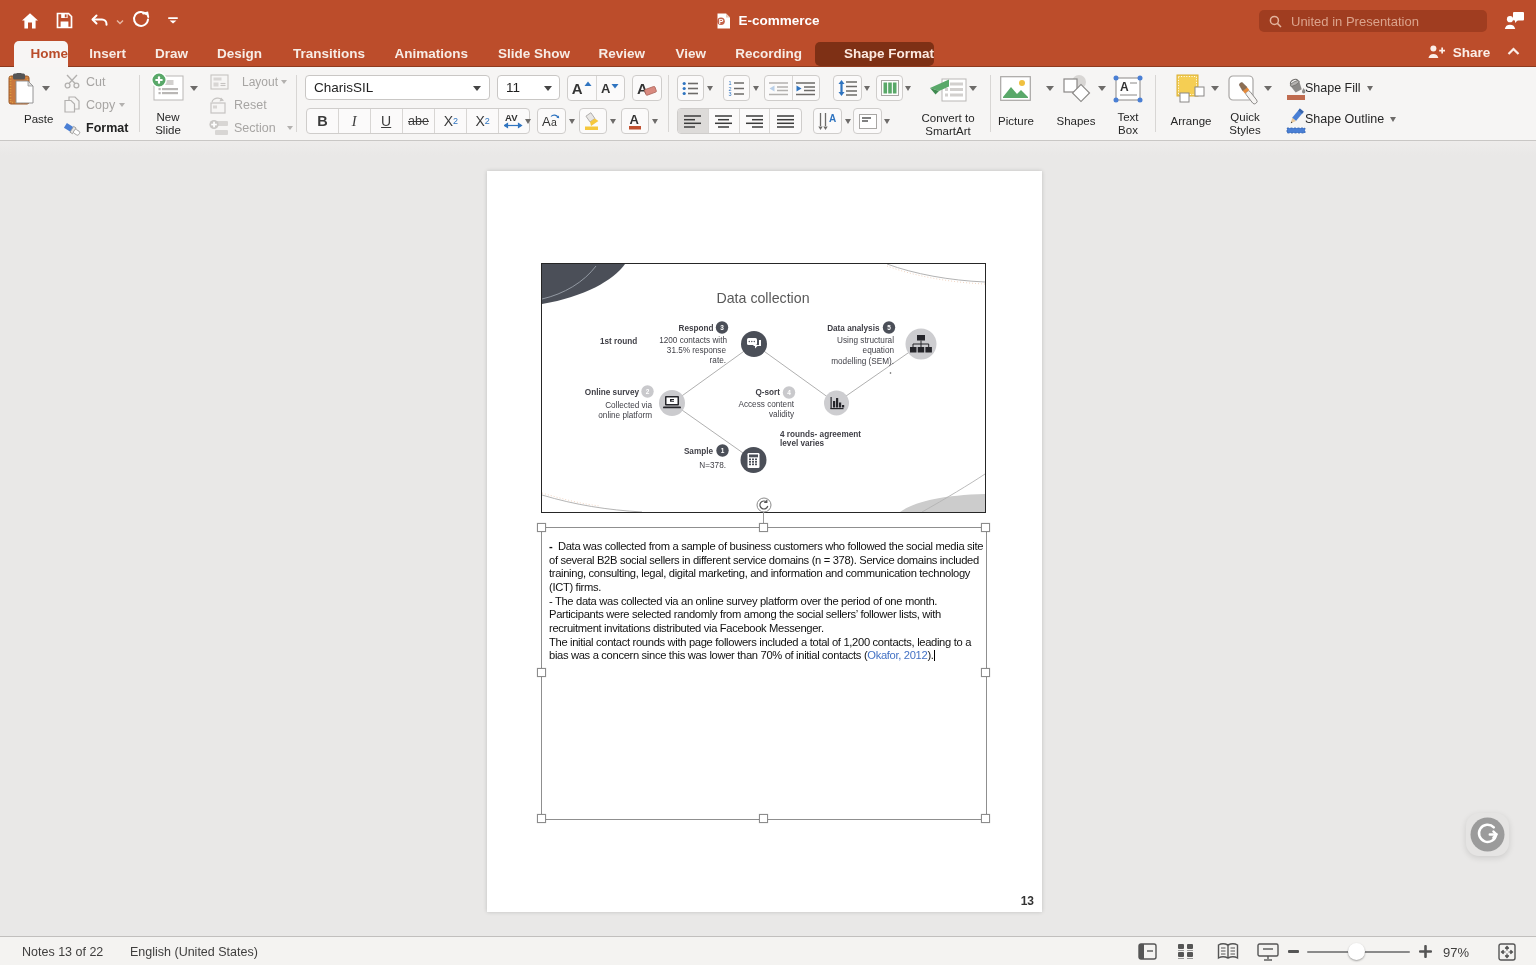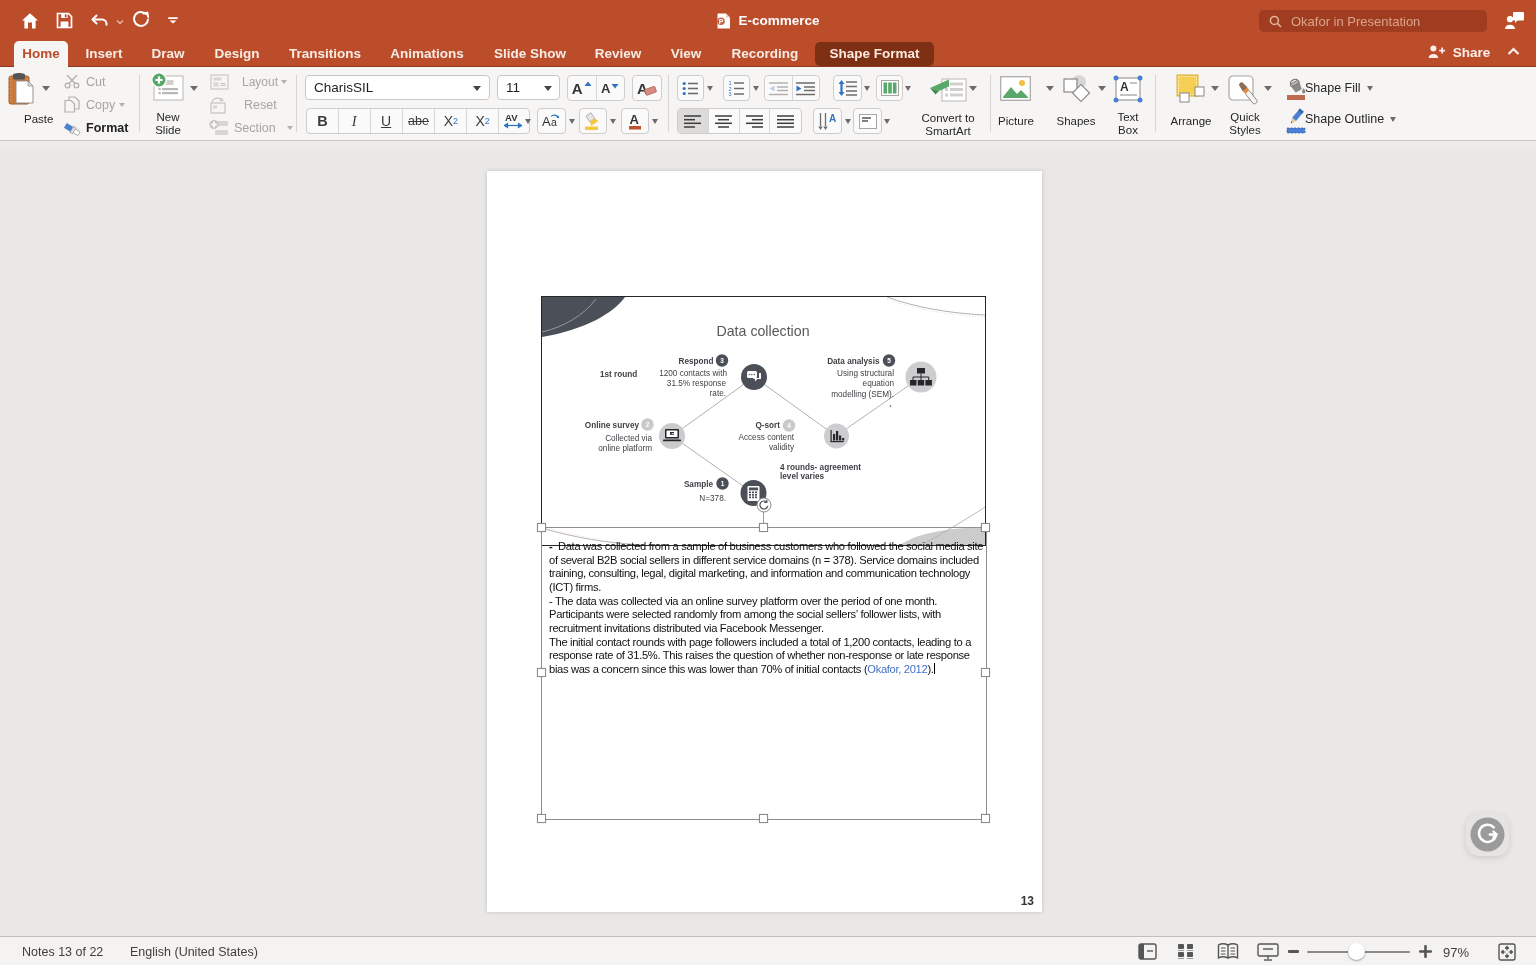--- a/index.html
+++ b/index.html
@@ -4,39 +4,39 @@
 <style>
 * { margin:0; padding:0; box-sizing:border-box; }
 html,body { width:1536px; height:965px; overflow:hidden; font-family:"Liberation Sans", sans-serif; }
 #app { position:relative; width:1536px; height:858px; background:#e9e8e7; }
 
 #titlebar { position:absolute; left:0; top:0; width:1536px; height:41px; background:#bc4d2b; }
 #tabrow { position:absolute; left:0; top:41px; width:1536px; height:26px; background:#bc4d2b; border-bottom:1px solid #8e3a1e; }
 .ticon { position:absolute; top:0; height:41px; display:flex; align-items:center; }
 #doctitle { position:absolute; left:0; right:0; top:0; height:41px; display:flex; align-items:center; justify-content:center; gap:7px; color:#fff; font-weight:bold; font-size:13.5px; }
 #searchbox { position:absolute; left:1259px; top:10px; width:228px; height:22px; background:#a03d20; border-radius:5px; display:flex; align-items:center; color:#dba38c; font-size:13px; }
-.tab { position:absolute; top:0; height:26px; line-height:25px; color:#f7ece5; font-weight:bold; font-size:13.5px; text-align:center; }
+.tab { position:absolute; top:0; height:26px; line-height:25px; color:#f7ece5; font-weight:bold; font-size:13.5px; text-align:right; }
 #tab-home { left:14px; width:54px; background:#f7f5f4; color:#b94c2a; border-radius:5px 5px 0 0; }
 #tab-shapeformat { background:#7e3015; border-radius:5px; height:24px; line-height:24px; top:1px; color:#fde9df; }
 #sharerow { position:absolute; right:16px; top:4px; color:#fbeee8; font-weight:bold; font-size:13.5px; }
 
 #ribbon { position:absolute; left:0; top:67px; width:1536px; height:74px; background:#f6f5f4; border-bottom:1px solid #c9c7c5; }
 .rdiv { position:absolute; top:8px; width:1px; height:57px; background:#d8d6d4; }
 .rlabel { position:absolute; font-size:11.5px; color:#262626; text-align:center; line-height:12.5px; }
 .rlabel.gray { color:#a7a5a3; }
 .dd { position:absolute; width:0; height:0; border-left:4px solid transparent; border-right:4px solid transparent; border-top:5px solid #6d6b69; }
 .dd.gray { border-top-color:#b3b1af; }
 .inputbox { position:absolute; background:#fff; border:1px solid #c9c7c5; border-radius:4px; font-size:13.5px; color:#1f1f1f; }
 .btngroup { position:absolute; background:#fbfafa; border:1px solid #cfcdcb; border-radius:4px; display:flex; }
 .bseg { border-right:1px solid #d8d6d4; display:flex; align-items:center; justify-content:center; color:#3b3b3b; }
 .bseg:last-child { border-right:none; }
 
 #content { position:absolute; left:0; top:141px; width:1536px; height:795px; background:linear-gradient(#eeeceb, #e9e8e7 14px); }
 #page { position:absolute; left:487px; top:30px; width:555px; height:741px; background:#fff; box-shadow:0 0 4px rgba(0,0,0,0.18); }
-#slideimg { position:absolute; left:54px; top:92px; width:445px; height:250px; background:#fff; border:1px solid #262626; overflow:hidden;margin-top:33px; }
+#slideimg { position:absolute; left:54px; top:92px; width:445px; height:250px; background:#fff; border:1px solid #262626; overflow:hidden; }
 #pagenum { position:absolute; right:8px; top:723px; font-size:12px; color:#333; font-weight:bold; }
 
 #notes { position:absolute; left:62px; top:369px; width:436px; font-size:11.2px; line-height:13.65px; color:#111; letter-spacing:-0.33px; } #notes div { white-space:nowrap; }
 
 .handle { position:absolute; width:9px; height:9px; background:#fff; border:1px solid #8c8c8c; box-shadow:0 0 1px rgba(0,0,0,0.25); }
 .selline { position:absolute; background:#8f8f8f; }
 
 #statusbar { position:absolute; left:0; top:936px; width:1536px; height:29px; background:#f4f3f1; border-top:1px solid #c1bfbd; color:#3f3e3d; font-size:12.5px; }
 </style>
 </head>
@@ -84,21 +84,21 @@
           <text x="5" y="10.7" font-size="7" font-weight="bold" fill="#fff" text-anchor="middle" font-family="Liberation Sans">P</text>
           <path d="M10 0.5 l4 4 h-4 Z" fill="#e8cabb"></path>
         </svg>
       <span>E-commerce</span>
     </div>
     <div id="searchbox">
       <svg width="13" height="13" viewBox="0 0 13 13" style="margin-left:10px;">
           <circle cx="5.4" cy="5.4" r="4" fill="none" stroke="#e3b49e" stroke-width="1.5"></circle>
           <line x1="8.4" y1="8.4" x2="12" y2="12" stroke="#e3b49e" stroke-width="1.5"></line>
         </svg>
-      <span style="margin-left:9px;">Okafor in Presentation</span>
+      <span style="margin-left:9px;">United in Presentation</span>
     </div>
     <div class="ticon" style="left:1504px;">
       <svg width="21" height="19" viewBox="0 0 21 19">
           <rect x="9" y="1" width="11" height="8.5" rx="1" fill="#fff"></rect>
           <path d="M11 9 l0 3 3-3 Z" fill="#fff"></path>
           <circle cx="6" cy="8.2" r="3.1" fill="#fff"></circle>
           <path d="M0.8 18 a5.3 5.3 0 0 1 10.4 0 Z" fill="#fff"></path>
         </svg>
     </div>
   </div>
@@ -194,21 +194,21 @@
     <div class="rlabel gray" style="left:242px;top:9px;text-align:left;font-size:12px;">Layout</div>
     <div class="dd gray" style="left:281px;top:13px;border-left-width:3.5px;border-right-width:3.5px;border-top-width:4.5px;"></div>
     <svg style="position:absolute;left:209px;top:29px;" width="20" height="18" viewBox="0 0 20 18">
         <g fill="none" stroke="#c6c4c2" stroke-width="1.2">
           <rect x="2" y="7" width="14" height="10"></rect>
           <rect x="4" y="9.5" width="4" height="3" fill="#d8d6d4" stroke="none"></rect>
           <path d="M3 6 a6 5 0 0 1 11 -1.5"></path>
           <path d="M12 1.5 l3 3 l-4.5 1" fill="#c6c4c2" stroke="none"></path>
         </g>
       </svg>
-    <div class="rlabel gray" style="left:234px;top:32px;text-align:left;font-size:12.5px;margin-left:10px;">Reset</div>
+    <div class="rlabel gray" style="left:234px;top:32px;text-align:left;font-size:12.5px;">Reset</div>
     <svg style="position:absolute;left:209px;top:52px;" width="20" height="18" viewBox="0 0 20 18">
         <g fill="#d8d6d4">
           <rect x="6" y="2" width="13" height="5" rx="1"></rect>
           <rect x="6" y="11" width="13" height="5" rx="1"></rect>
         </g>
         <circle cx="5" cy="5.5" r="4.6" fill="#c9c7c5"></circle>
         <rect x="2.2" y="4.7" width="5.6" height="1.7" fill="#fff"></rect>
         <rect x="4.2" y="2.7" width="1.7" height="5.6" fill="#fff"></rect>
       </svg>
     <div class="rlabel gray" style="left:234px;top:55px;text-align:left;font-size:12.5px;">Section</div>
@@ -685,21 +685,20 @@
       <div class="handle" style="left:494px;top:643px;"></div>
       <div id="notes">
           <div><span style="font-weight:bold;">-</span>&nbsp; Data was collected from a sample of business customers who followed the social media site</div>
 <div>of several B2B social sellers in different service domains (n = 378). Service domains included</div>
 <div>training, consulting, legal, digital marketing, and information and communication technology</div>
 <div>(ICT) firms.</div>
 <div>- The data was collected via an online survey platform over the period of one month.</div>
 <div>Participants were selected randomly from among the social sellers’ follower lists, with</div>
 <div>recruitment invitations distributed via Facebook Messenger.</div>
 <div>The initial contact rounds with page followers included a total of 1,200 contacts, leading to a</div>
-<div>response rate of 31.5%. This raises the question of whether non-response or late response</div>
 <div>bias was a concern since this was lower than 70% of initial contacts (<span style="color:#4472c4;">Okafor, 2012</span>).<span style="display:inline-block;width:1.2px;height:11px;background:#000;vertical-align:-1.5px;"></span></div>
         </div>
       <div id="pagenum">13</div>
     </div>
 
     <div style="position:absolute;left:1466px;top:672px;width:43px;height:43px;background:#e5e4e3;border-radius:13px;box-shadow:0 2px 6px rgba(0,0,0,0.12);"></div>
     <svg style="position:absolute;left:1470px;top:676px;" width="35" height="35" viewBox="0 0 35 35">
       <circle cx="17.5" cy="17.5" r="17" fill="#9b9b9b"></circle>
       <path d="M23.8 10.4 A8.6 8.6 0 1 0 26.1 17.5 L19.8 17.5" fill="none" stroke="#fff" stroke-width="2.5" stroke-linecap="round"></path>
       <path d="M23.3 14.4 l3.4 3.1 l-3.4 3.1" fill="none" stroke="#fff" stroke-width="2.2" stroke-linecap="round" stroke-linejoin="round"></path>

